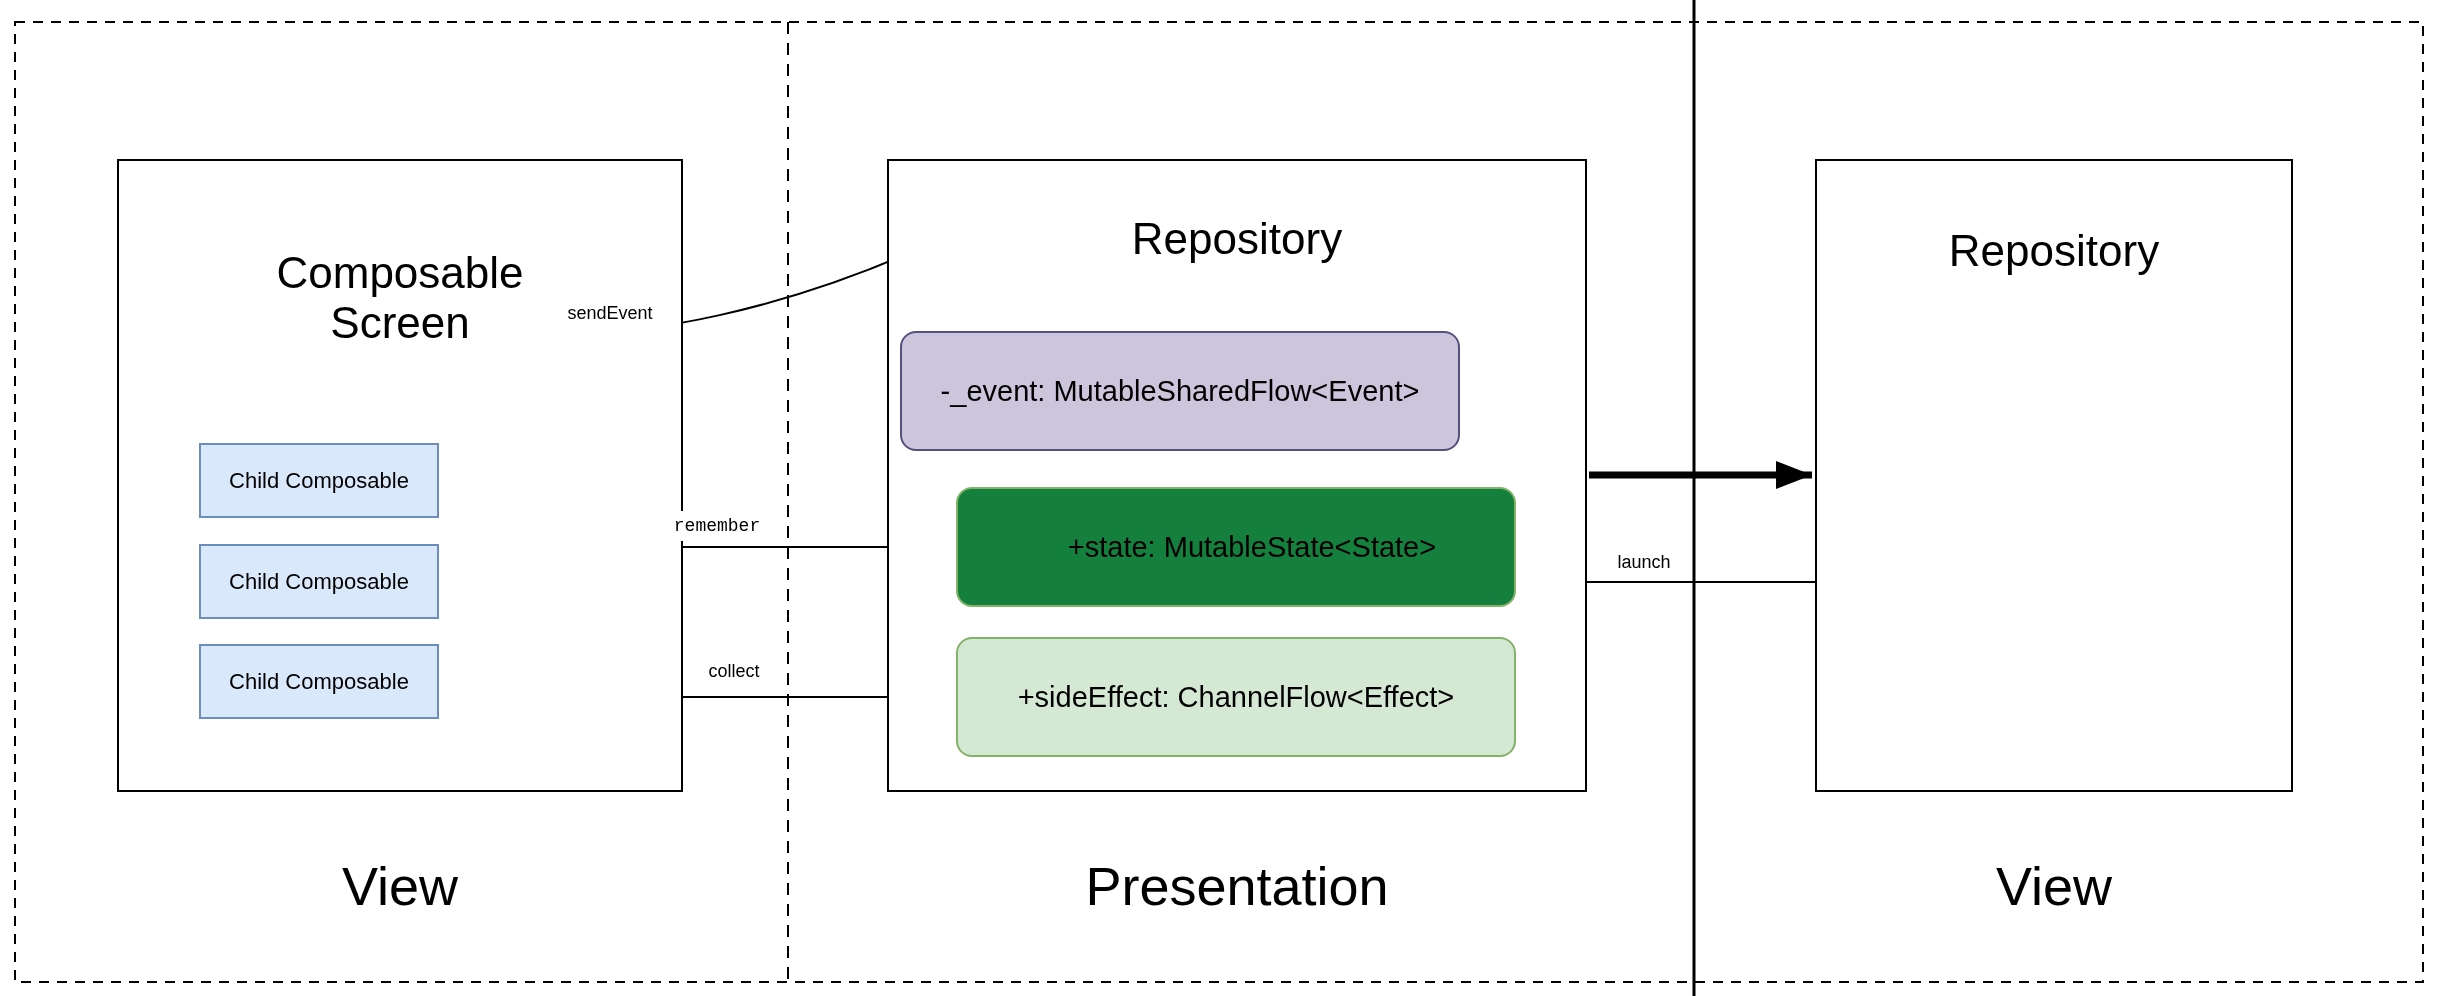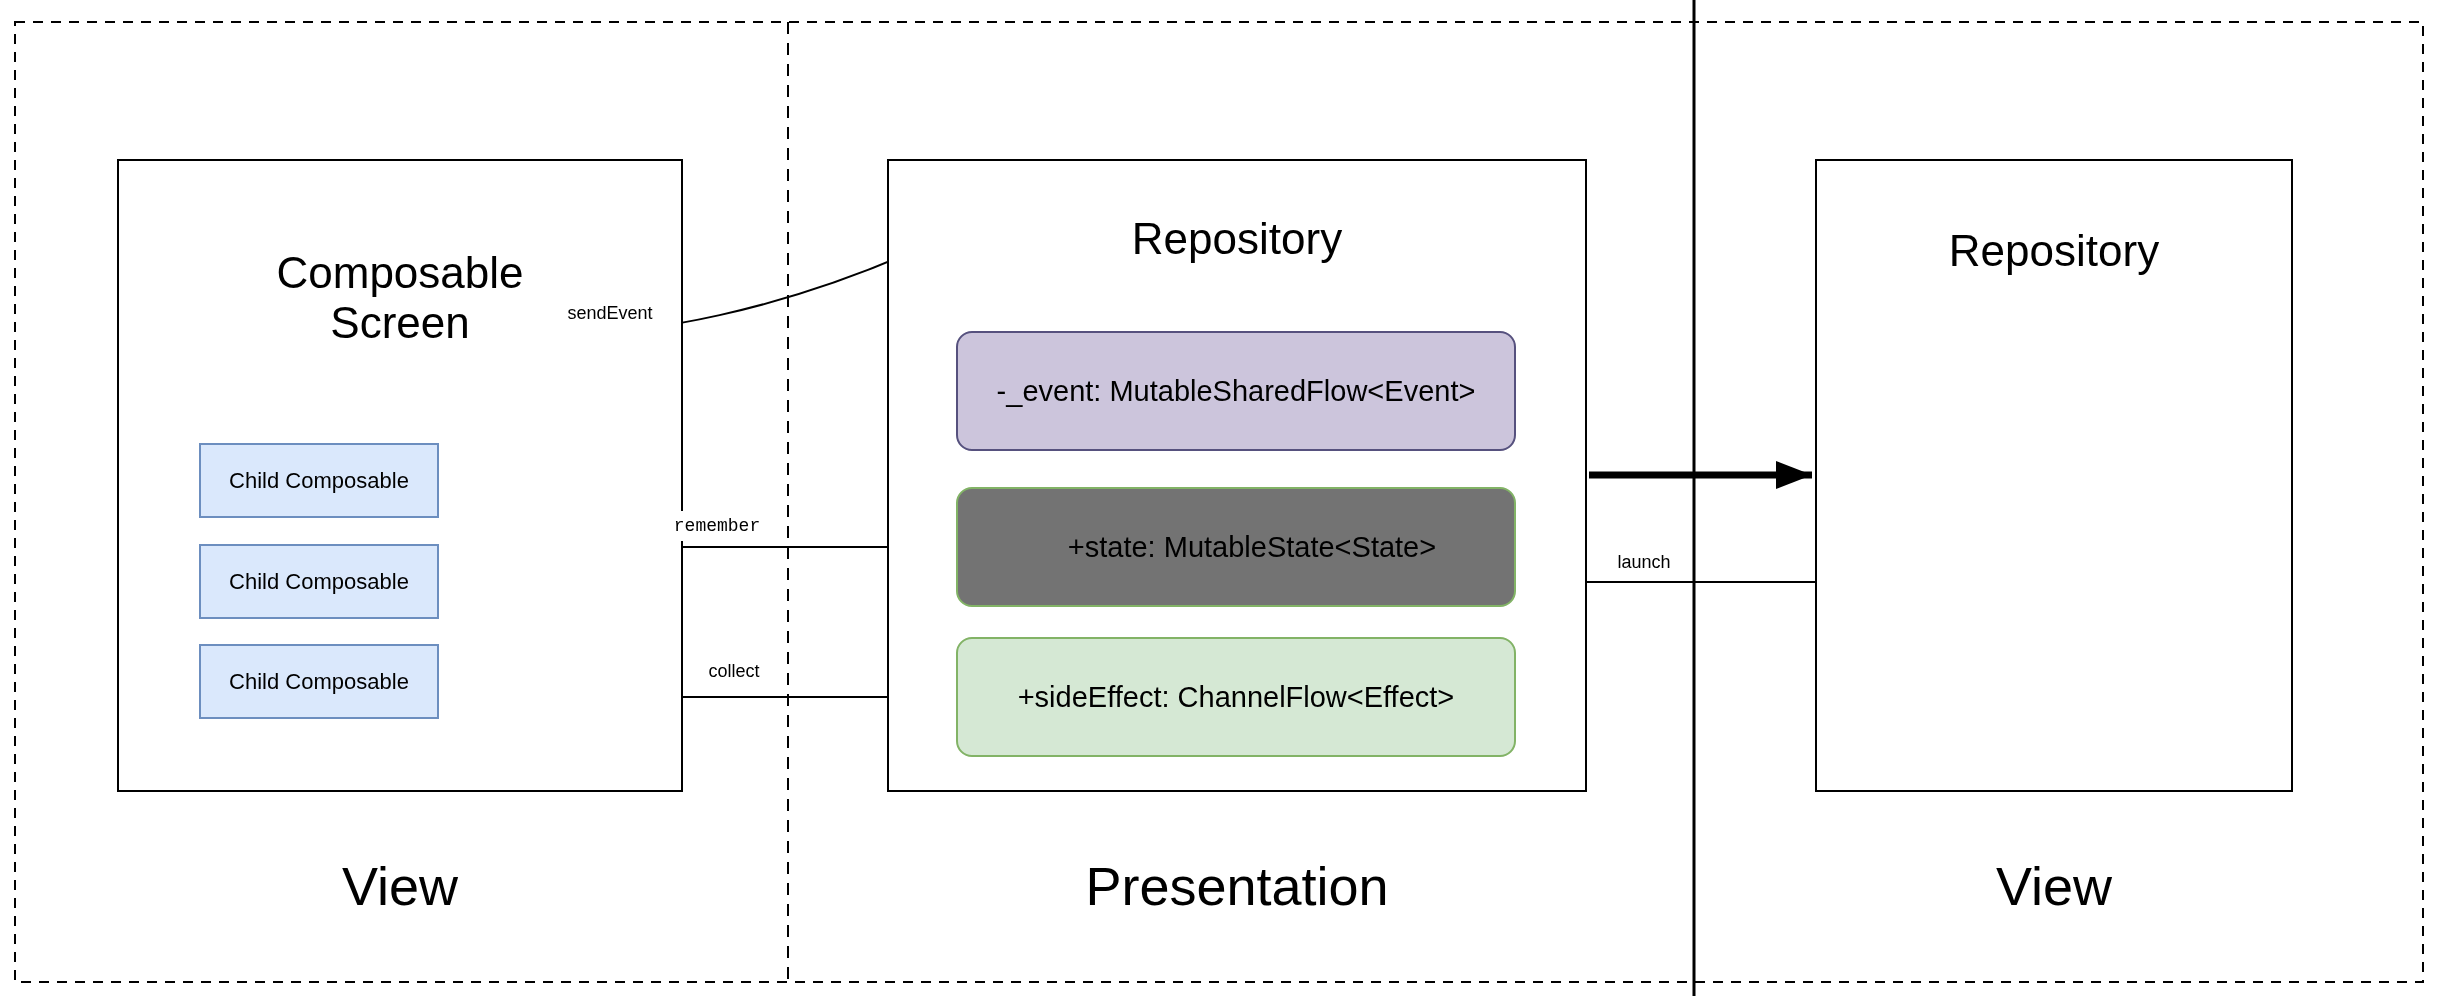--- a/index.html
+++ b/index.html
@@ -102,25 +102,25 @@
   <div class="abs child-box" style="left: 199px; top: 644px; width: 240px; height: 75px; background-color: rgb(218, 232, 252); border-color: rgb(108, 142, 191);">
     <span>Child Composable</span>
   </div>
 
   <div class="abs footer-label" style="left:117px;top:857px;width:566px;">View</div>
 
   <div class="abs big-box" style="left:887px;top:159px;width:700px;height:633px;"></div>
 
   <div class="abs box-title" style="left:887px;top:214px;width:700px;">Repository</div>
 
-  <div class="abs flow-box" style="left: 956px; top: 331px; width: 560px; height: 120px; background-color: rgb(204, 197, 220); border-color: rgb(86, 81, 126); text-align: center;">
+  <div class="abs flow-box" style="left: 900px; top: 331px; width: 560px; height: 120px; background-color: rgb(204, 197, 220); border-color: rgb(86, 81, 126); text-align: center;">
     <span>-_event: MutableSharedFlow&lt;Event&gt;</span>
   </div>
 
-  <div class="abs flow-box" style="left: 956px; top: 487px; width: 560px; height: 120px; background-color: #737373; border-color: rgb(130, 179, 102); padding-left: 32px;">
+  <div class="abs flow-box" style="left: 956px; top: 487px; width: 560px; height: 120px; background-color: #15803d; border-color: rgb(130, 179, 102); padding-left: 32px;">
     <span>+state: MutableState&lt;State&gt;</span>
   </div>
 
   <div class="abs flow-box" style="left: 956px; top: 637px; width: 560px; height: 120px; background-color: rgb(213, 232, 212); border-color: rgb(130, 179, 102);">
     <span>+sideEffect: ChannelFlow&lt;Effect&gt;</span>
   </div>
 
   <div class="abs footer-label" style="left:887px;top:857px;width:700px;">Presentation</div>
 
   <div class="abs big-box" style="left:1815px;top:159px;width:478px;height:633px;"></div>

